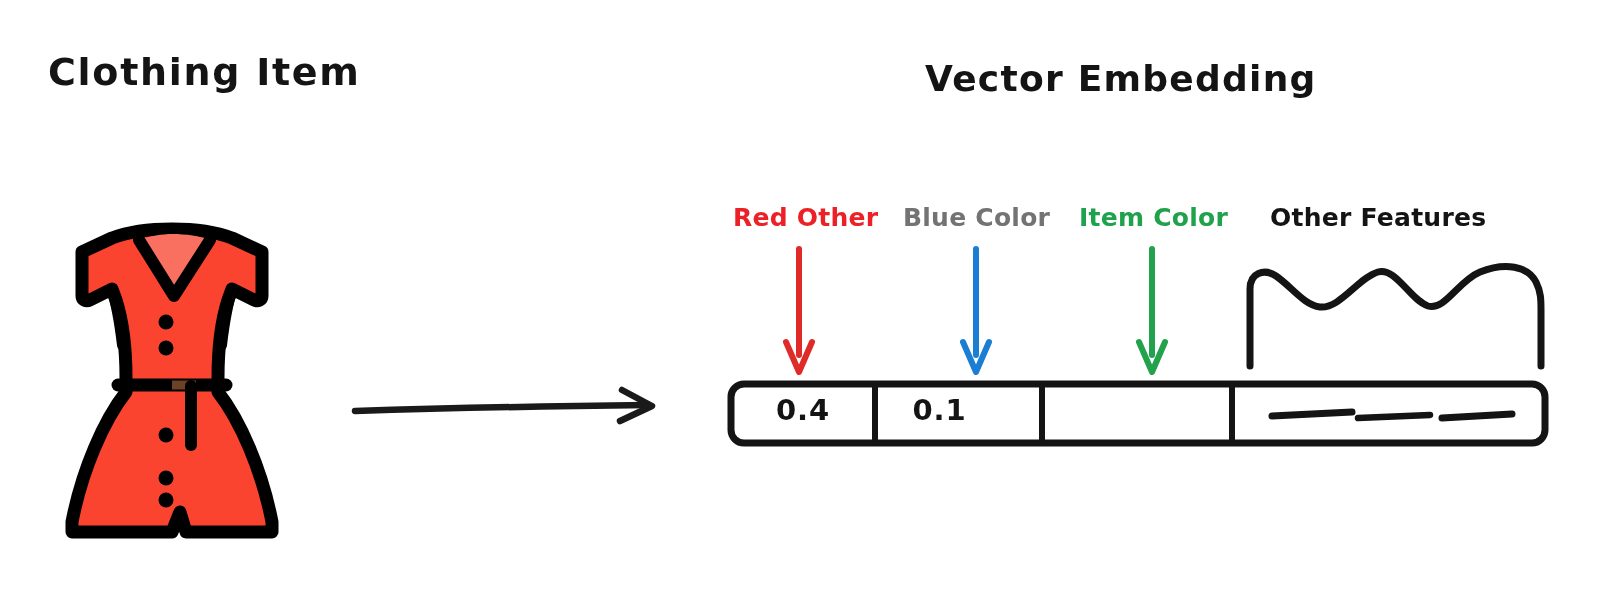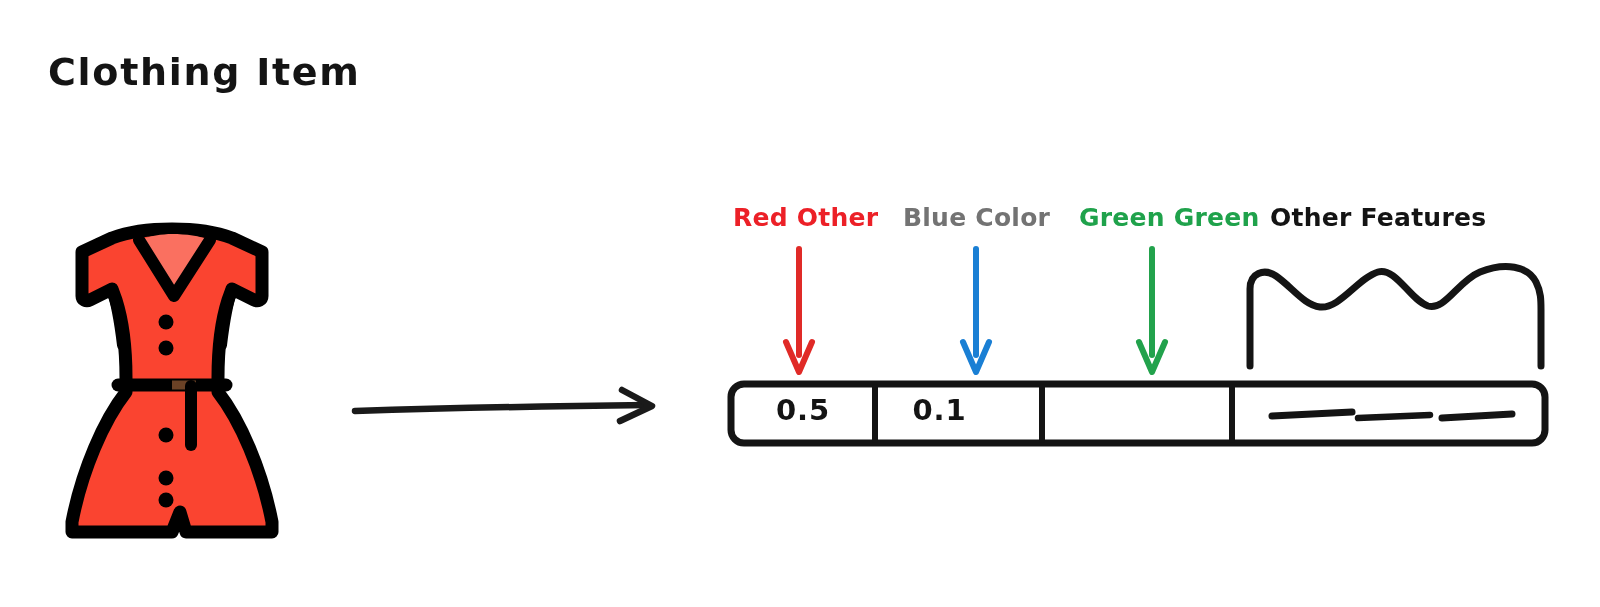--- a/index.html
+++ b/index.html
@@ -173,22 +173,23 @@
       <g>
         <path d="M1272,416 L1352,412" stroke="#141414" stroke-width="7" stroke-linecap="round"></path>
         <path d="M1358,418 L1430,415" stroke="#141414" stroke-width="6.5" stroke-linecap="round"></path>
         <path d="M1442,418 L1512,414" stroke="#141414" stroke-width="7" stroke-linecap="round"></path>
       </g>
     </g>
   </svg>
 
   <div class="hand" id="title-left">Clothing Item</div>
 
+  <div class="hand" id="title-right">Vector Embedding</div>
 
   <div class="feature-label" id="label-red">Red Other</div>
   <div class="feature-label" id="label-blue">Blue Color</div>
-  <div class="feature-label" id="label-green">Green Green</div>
+  <div class="feature-label" id="label-green">Item Color</div>
   <div class="feature-label" id="label-other">Other Features</div>
 
-  <div class="cell-value" id="value-0">0.5</div>
+  <div class="cell-value" id="value-0">0.4</div>
   <div class="cell-value" id="value-1">0.1</div>
 
 </div>
 
 </body></html>

